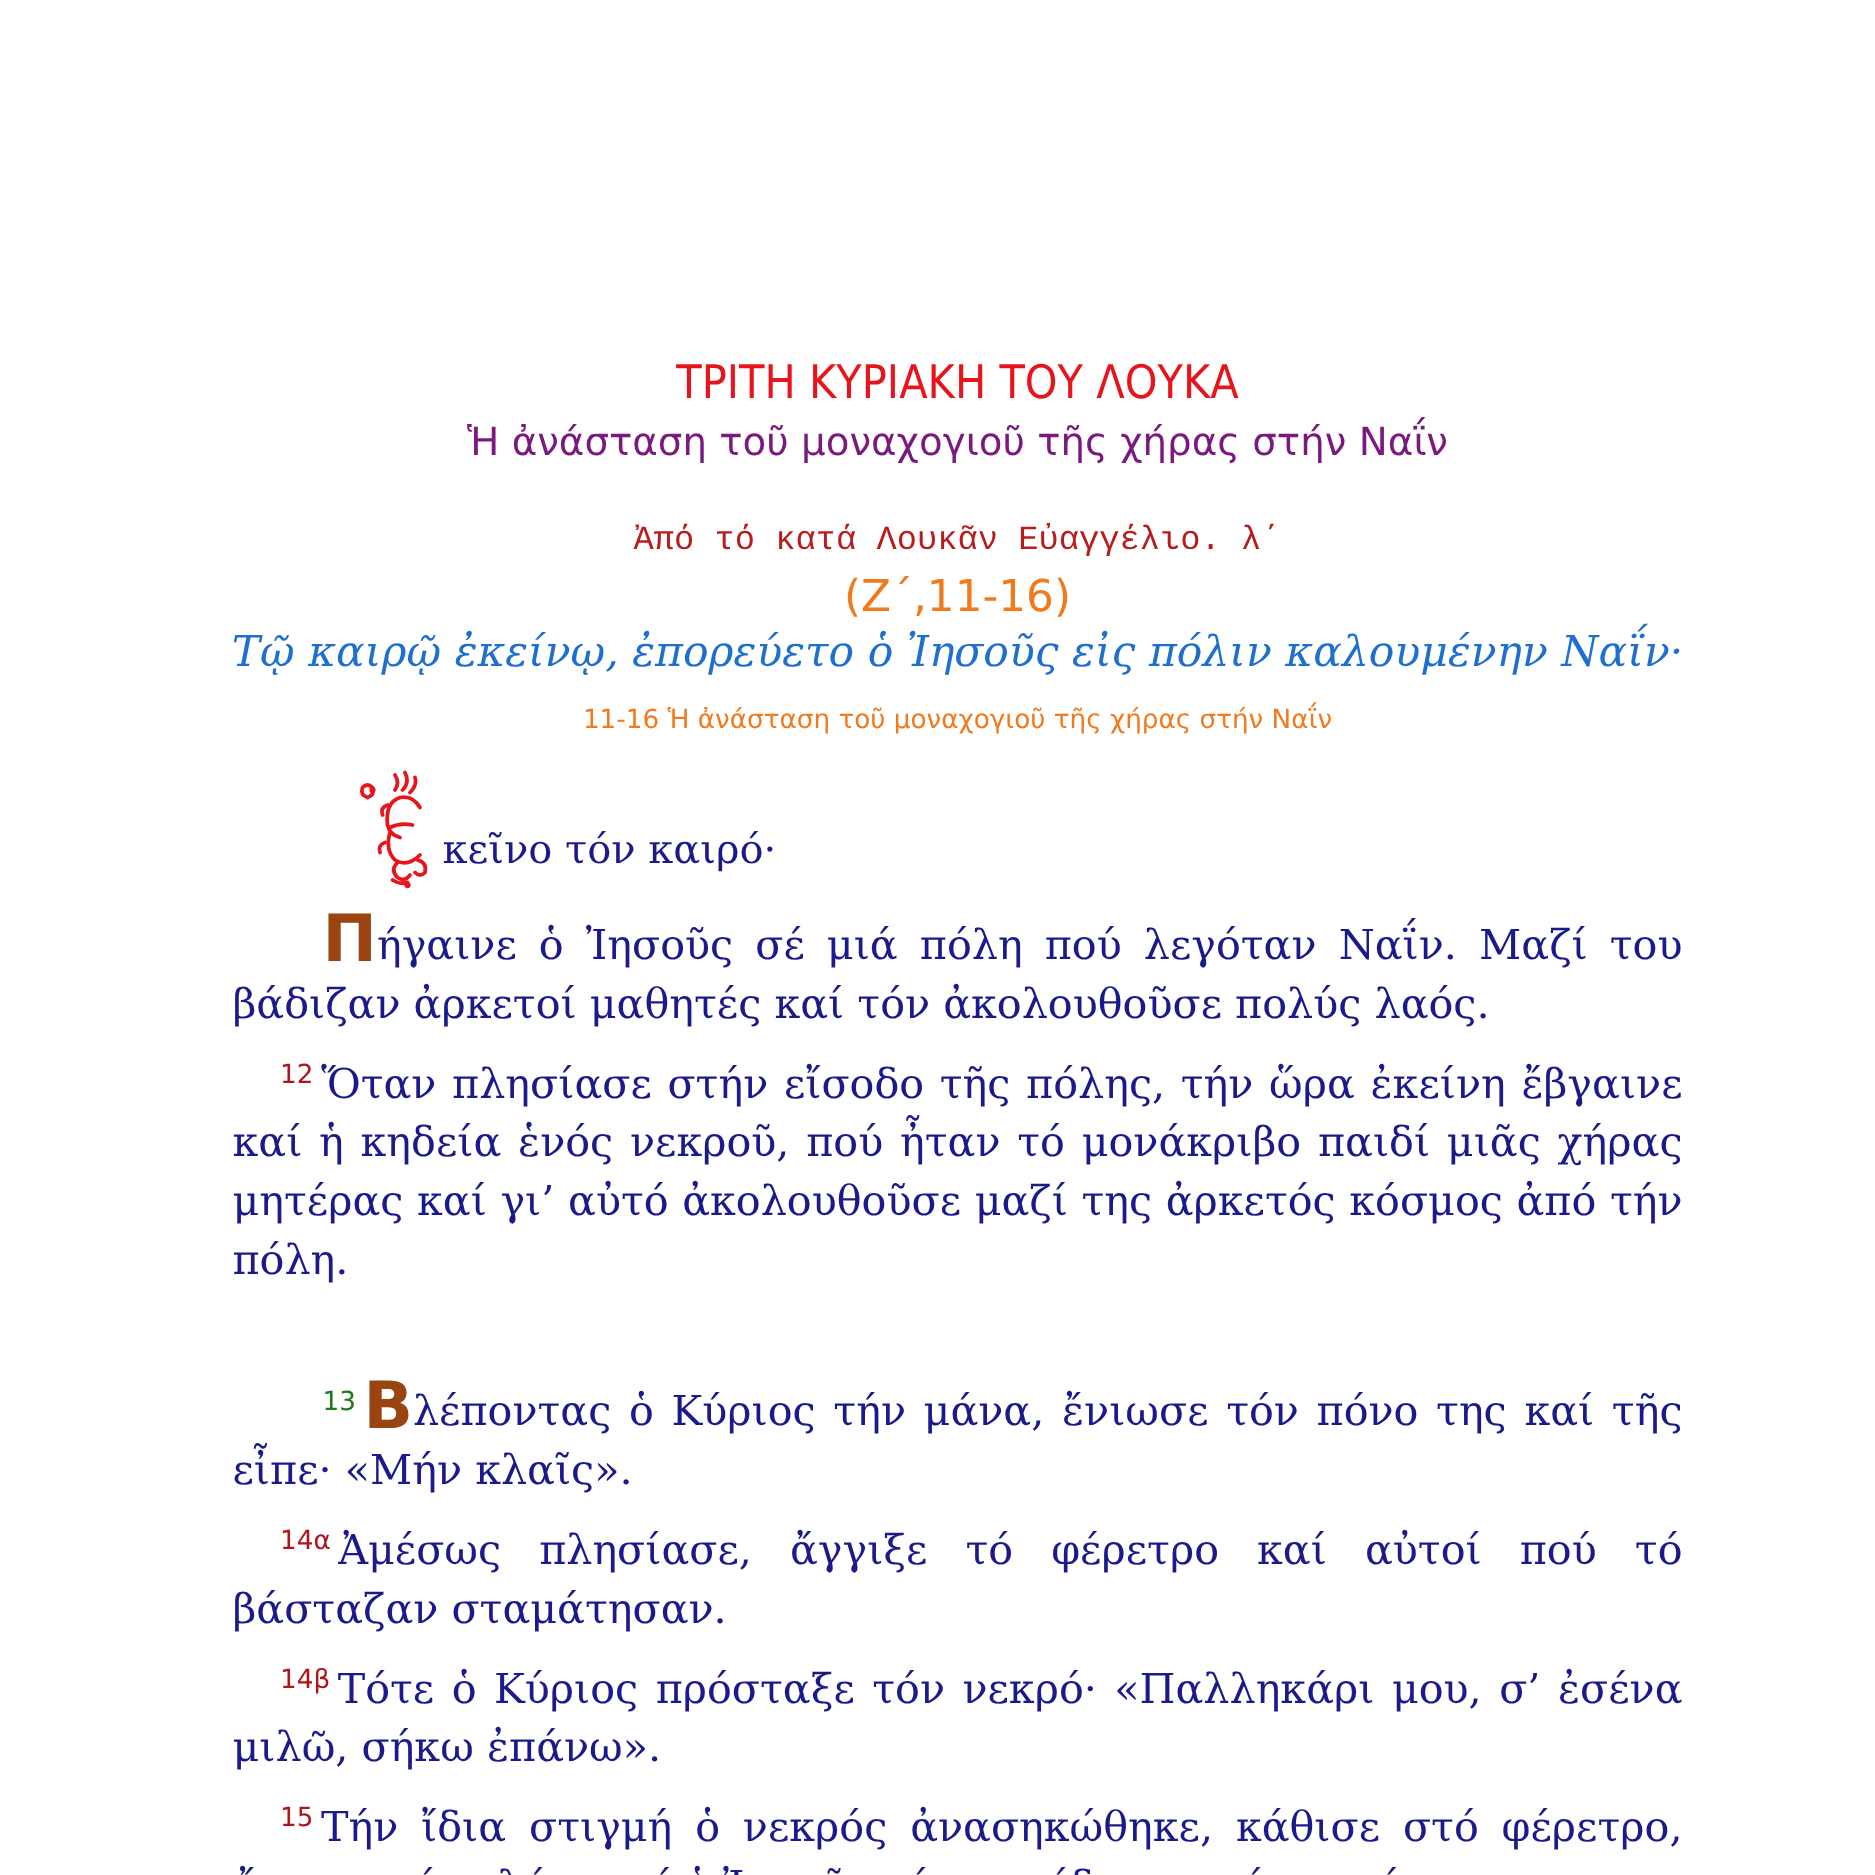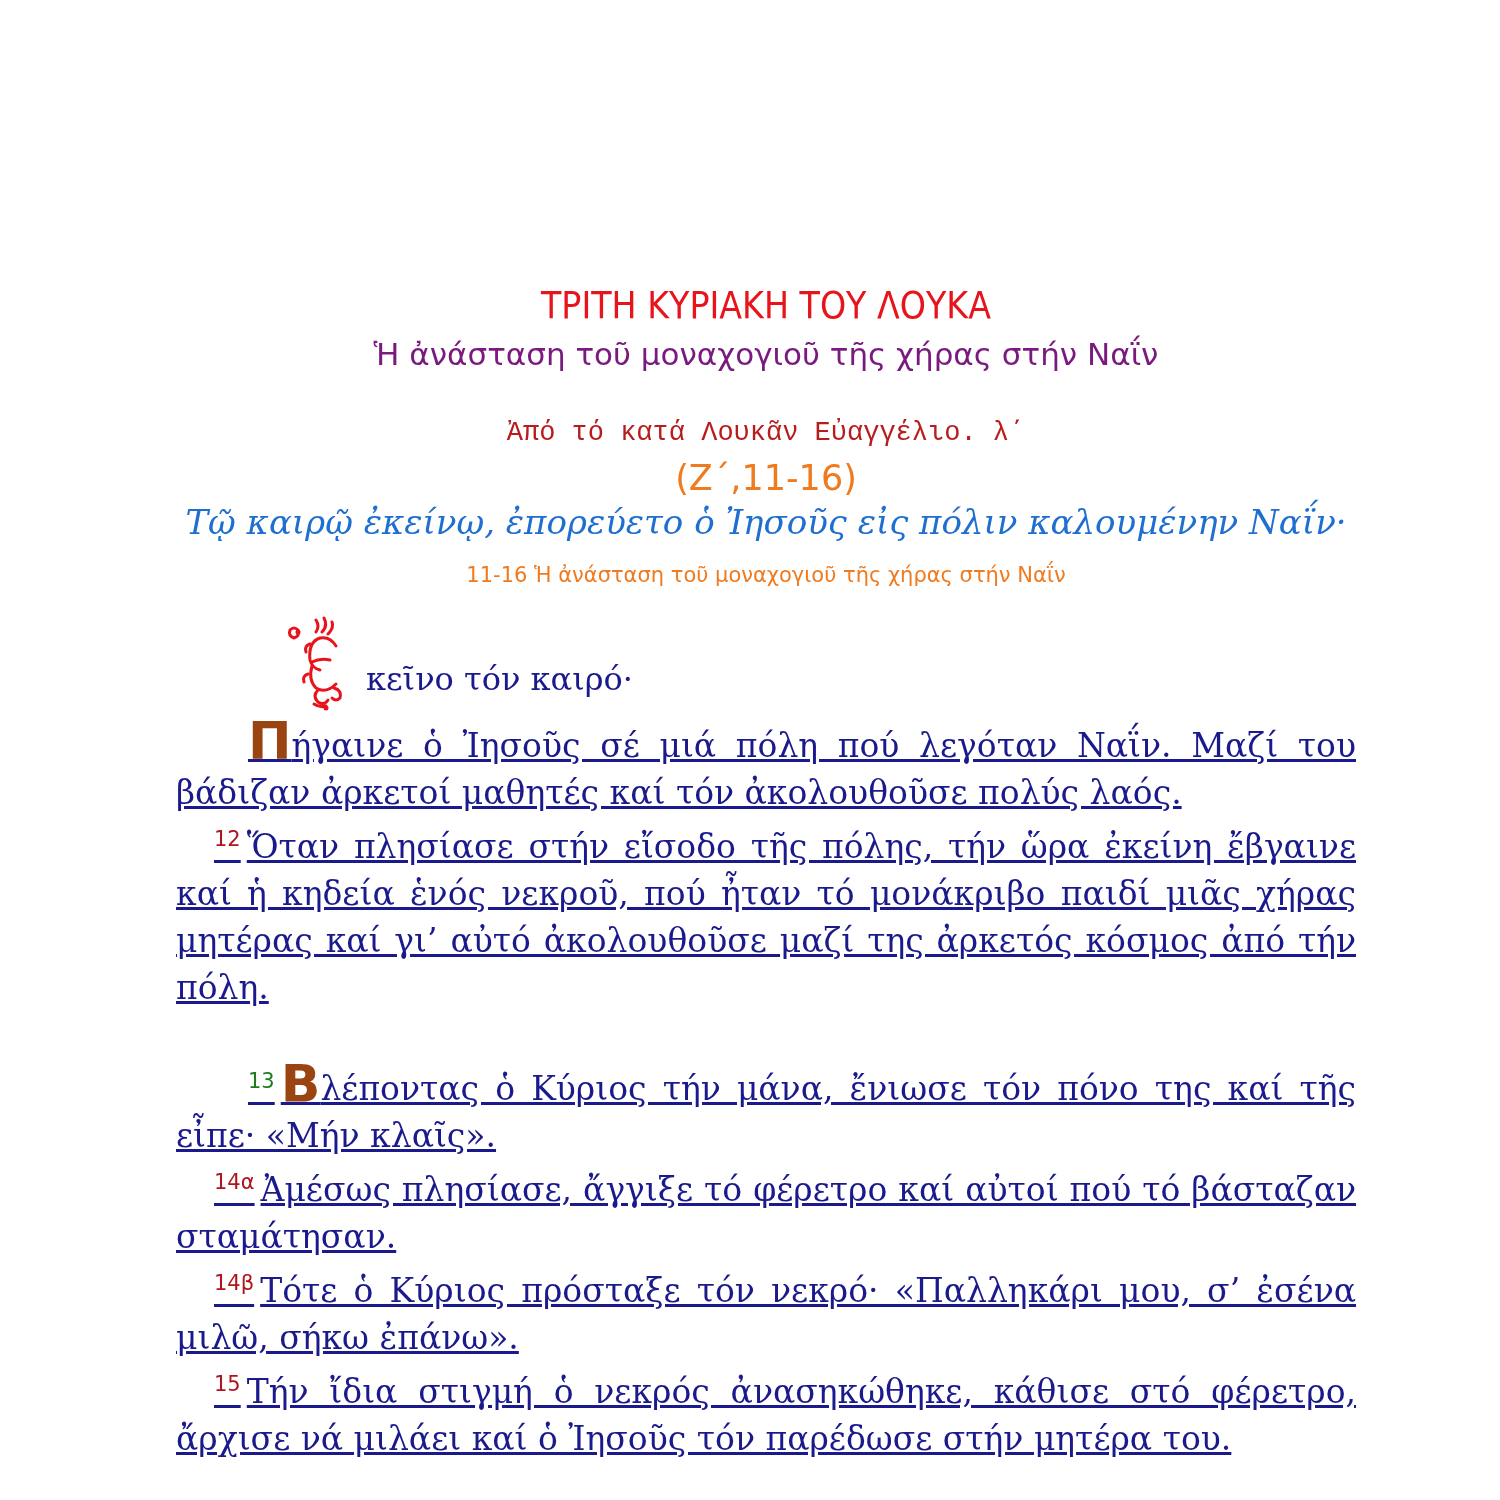--- a/index.html
+++ b/index.html
@@ -66,21 +66,20 @@
       font-size: 21px;
       color: #f07a1e;
     }
     .opening {
       position: absolute;
       left: 270px;
       top: 612px;
       height: 100px;
       display: flex;
       align-items: flex-end;
-      gap: 12px;
     }
     .orn-initial {
       position: relative;
       width: 64px;
       height: 96px;
     }
     .opening-text {
       font-family: "DejaVu Serif", serif;
       font-size: 32px;
       color: #1a1a8c;
@@ -91,24 +90,23 @@
       position: absolute;
       left: 160px;
       width: 1180px;
       font-family: "DejaVu Serif", serif;
       font-size: 33px;
       color: #1a1a8c;
       line-height: 47px;
       text-align: justify;
     }
     .para {
-      margin: 0;
+      margin: 10px;
       text-indent: 38px;
       text-align-last: left;
-      text-decoration: underline;
     }
     .para.big-indent { text-indent: 72px; }
     .verse {
       font-family: "DejaVu Sans", sans-serif;
       font-size: 21px;
       vertical-align: 12px;
       margin-right: 6px;
       color: #b0141c;
     }
     .verse.green { color: #1e7a1e; }

